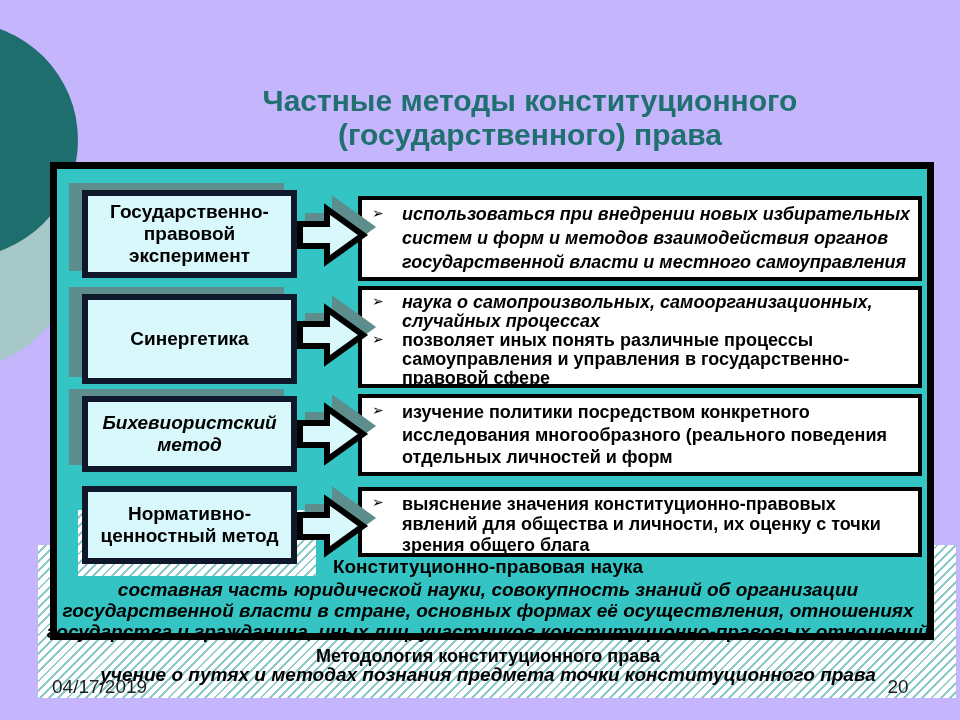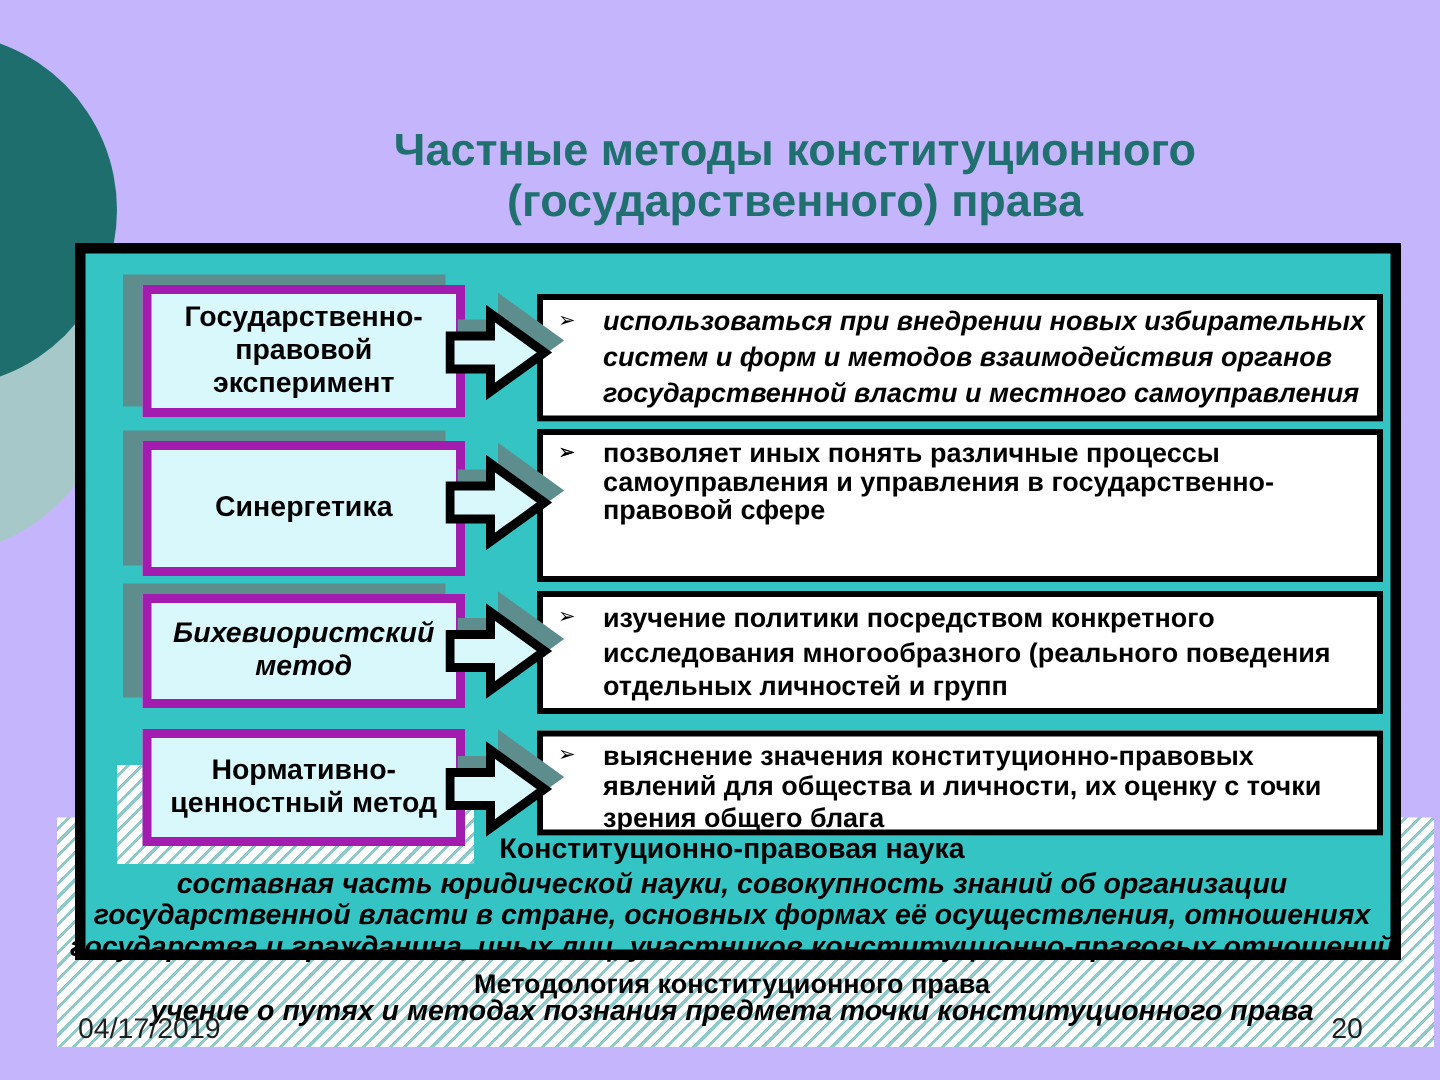--- a/index.html
+++ b/index.html
@@ -19,22 +19,22 @@
   .hatch-main{left:38px;top:545px;width:918px;height:153px;}
   .hatch-shadow{left:78px;top:510px;width:238px;height:66px;z-index:4;}
   
   .title{position:absolute;left:120px;top:84px;width:820px;
     text-align:center;font-weight:bold;font-size:30px;line-height:34px;
     color:#20706f;letter-spacing:0;z-index:3;}
   
   .panel{position:absolute;left:50px;top:162px;width:884px;height:478px;
     box-sizing:border-box;background:#35c4c4;border:7px solid #000;z-index:2;}
   
-  .mbox{position:absolute;left:95px;width:215px;box-sizing:border-box;
-    background:#d9f8fc;border:6px solid #a21caf;z-index:5;
+  .mbox{position:absolute;left:82px;width:215px;box-sizing:border-box;
+    background:#d9f8fc;border:6px solid #0f172a;z-index:5;
     display:flex;align-items:center;justify-content:center;text-align:center;
     font-weight:bold;font-size:19px;line-height:1.16;color:#000;
     box-shadow:-13px -7px 0 #5d8d8d;padding:2px 4px;}
   .m1{top:190px;height:88px;}
   .m2{top:294px;height:90px;}
   .m3{top:396px;height:76px;font-style:italic;}
   .m4{top:486px;height:78px;box-shadow:none;}
   
   .tbox{position:absolute;left:358px;width:564px;box-sizing:border-box;
     background:#ffffff;border:4px solid #000;z-index:5;
@@ -107,31 +107,32 @@
   <div class="tbox t1">
     <div class="bullet slanted">
       <span class="mk">➢</span>
       <span>использоваться при внедрении новых избирательных систем и форм и методов взаимодействия органов государственной власти и местного самоуправления</span>
     </div>
   </div>
 
   <div class="tbox t2">
     <div class="bullet slanted">
       <span class="mk">➢</span>
+      <span>наука о самопроизвольных, самоорганизационных, случайных процессах</span>
     </div>
     <div class="bullet">
       <span class="mk">➢</span>
       <span>позволяет иных понять различные процессы самоуправления и управления в государственно-правовой сфере</span>
     </div>
   </div>
 
   <div class="tbox t3">
     <div class="bullet">
       <span class="mk">➢</span>
-      <span>изучение политики посредством конкретного исследования многообразного (реального поведения отдельных личностей и групп</span>
+      <span>изучение политики посредством конкретного исследования многообразного (реального поведения отдельных личностей и форм</span>
     </div>
   </div>
 
   <div class="tbox t4">
     <div class="bullet">
       <span class="mk">➢</span>
       <span>выяснение значения конституционно-правовых явлений для общества и личности, их оценку с точки зрения общего блага</span>
     </div>
   </div>
 

